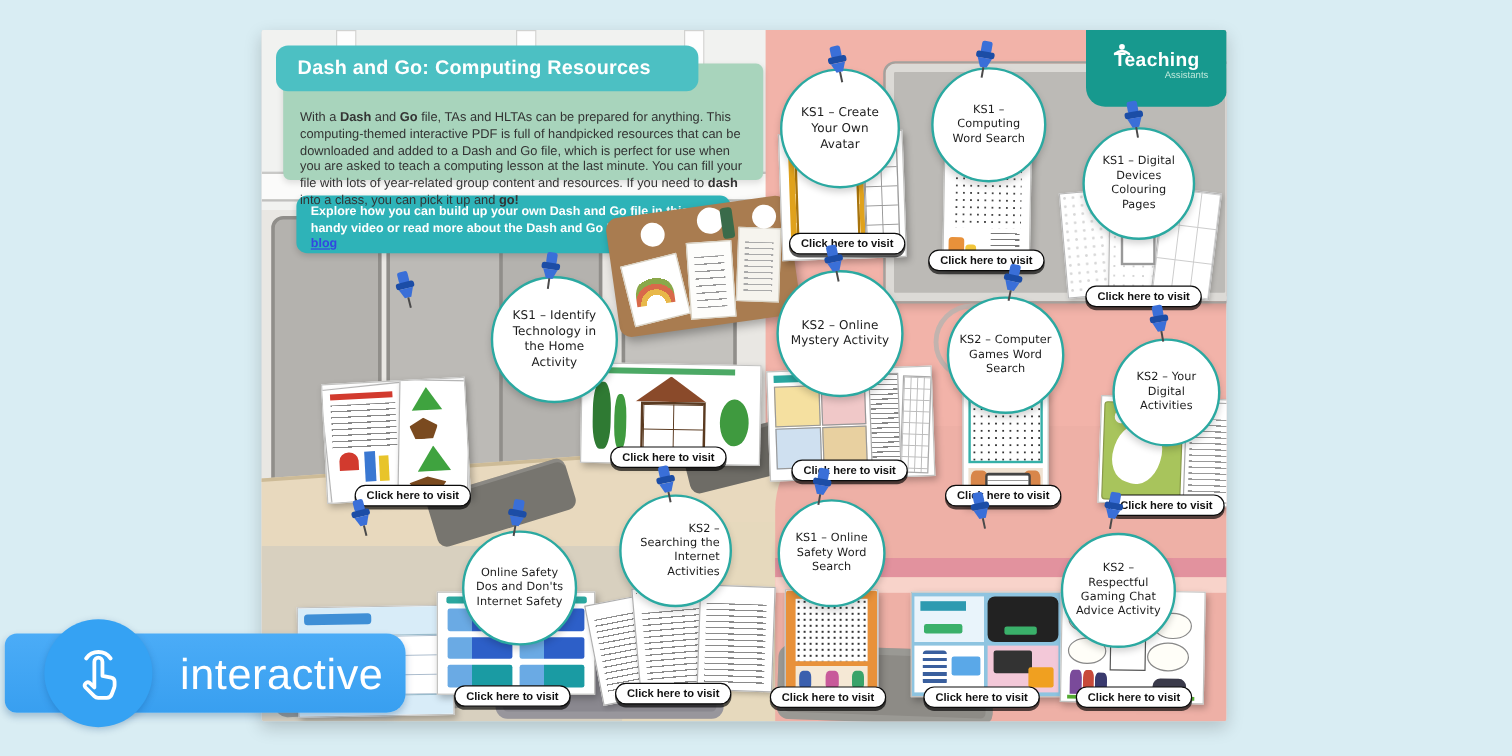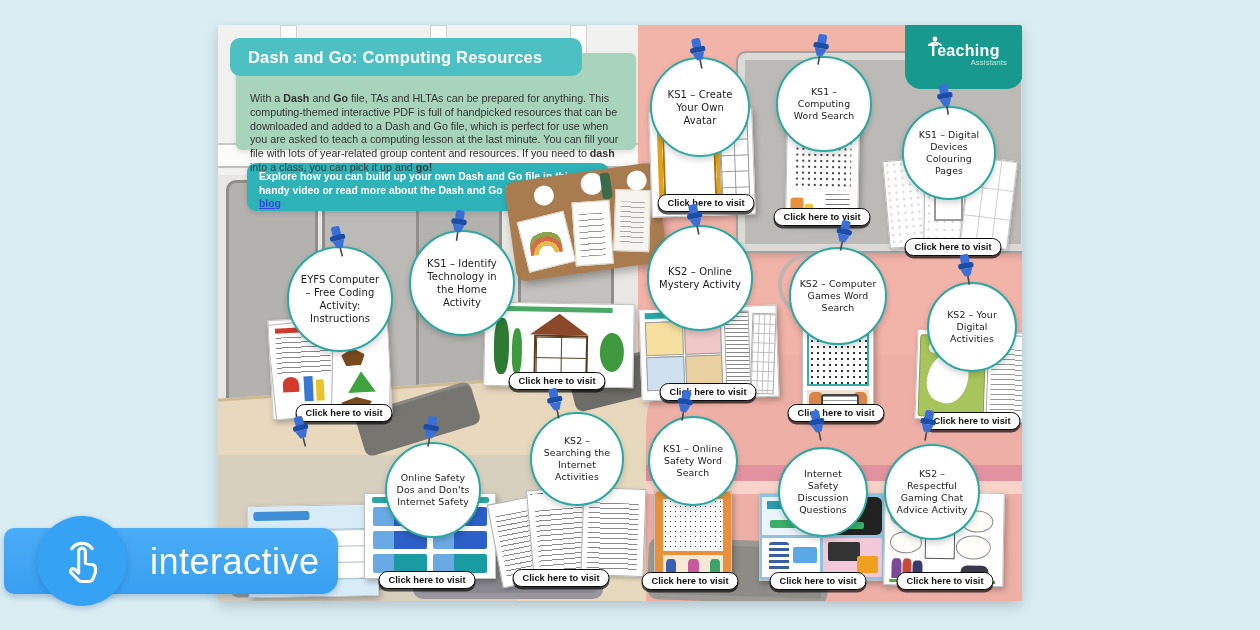--- a/index.html
+++ b/index.html
@@ -197,23 +197,20 @@
         <i style="left:9%;top:58%;width:14%;height:15%;background:#d23a2e;border-radius:50% 50% 0 0"></i>
         <i style="left:27%;top:58%;width:8%;height:26%;background:#3a78d2"></i>
         <i style="left:37%;top:62%;width:7%;height:22%;background:#e8c42a"></i>
         <i style="left:52%;top:0;width:48%;height:98%;background:#fff;border:1px solid #b5b5b5;box-shadow:1px 2px 4px rgba(0,0,0,.2);transform:rotate(4deg)"></i>
         <i style="left:62%;top:6%;width:22%;height:20%;background:#3fa33f;clip-path:polygon(50% 0,0 100%,100% 100%)"></i>
         <i style="left:60%;top:32%;width:20%;height:18%;background:#7a4a1f;clip-path:polygon(50% 0,100% 38%,81% 100%,19% 100%,0 38%)"></i>
         <i style="left:64%;top:56%;width:24%;height:22%;background:#3fa33f;clip-path:polygon(50% 0,0 100%,100% 100%)"></i>
         <i style="left:58%;top:82%;width:26%;height:13%;background:#7a4a1f;clip-path:polygon(50% 0,100% 38%,81% 100%,19% 100%,0 38%)"></i>
       </div>
       <button class="visit-btn" style="left: 126px; top: 388px;">Click here to visit</button>
-      <div class="bubble" style="left: 69px; top: 221px; width: 102px; height: 102px; font-size: 10px;">
-        <span>EYFS Computer – Free Coding Activity: Instructions</span>
-      </div>
       <div class="pin" style="left: 107px; top: 200px; transform: rotate(-14deg);"><svg viewBox="0 0 24 30" width="27" height="33">
           <rect x="8" y="1" width="8" height="9" rx="2" fill="#3a6fd8"></rect>
           <rect x="5" y="9" width="14" height="5" rx="2" fill="#1c4da6"></rect>
           <path d="M6.5 14 h11 l-3 7 h-5 z" fill="#3a6fd8"></path>
           <rect x="11.4" y="21" width="1.5" height="8" fill="#4a4a4a"></rect>
         </svg></div>
       <div class="thumb" style="left: 266px; top: 278px; width: 148px; height: 82px; transform: rotate(1deg);">
         <i style="left:14%;top:4%;width:72%;height:6%;background:#2d9a4a;opacity:.85"></i>
         <i style="left:30%;top:12%;width:40%;height:26%;background:#8a4a2a;clip-path:polygon(50% 0,0 100%,100% 100%)"></i>
         <i style="left:33%;top:38%;width:34%;height:50%;background:#fff;border:2px solid #5a3a20;background-image:linear-gradient(#5a3a20 1px,transparent 1px),linear-gradient(90deg,#5a3a20 1px,transparent 1px);background-size:50% 50%"></i>
@@ -315,21 +312,21 @@
           <rect x="5" y="9" width="14" height="5" rx="2" fill="#1c4da6"></rect>
           <path d="M6.5 14 h11 l-3 7 h-5 z" fill="#3a6fd8"></path>
           <rect x="11.4" y="21" width="1.5" height="8" fill="#4a4a4a"></rect>
         </svg></div>
       <div class="thumb nopaper" style="left: 276px; top: 462px; width: 152px; height: 96px; transform: rotate(-4deg);">
         <i style="left:0;top:8%;width:40%;height:86%;background:#fff;border:1px solid #b0b0b0;box-shadow:1px 2px 4px rgba(0,0,0,.22);transform:rotate(-7deg);background-image:repeating-linear-gradient(#8a8a8a 0 1px,transparent 1px 5px);background-size:82% 78%;background-position:50% 70%;background-repeat:no-repeat"></i>
         <i style="left:24%;top:0;width:42%;height:96%;background:#fff;border:1px solid #b0b0b0;box-shadow:1px 2px 4px rgba(0,0,0,.22);transform:rotate(-1deg);background-image:linear-gradient(#333 0 6%,transparent 6%),repeating-linear-gradient(#8a8a8a 0 1px,transparent 1px 5px);background-size:90% 8%,82% 74%;background-position:50% 4%,50% 85%;background-repeat:no-repeat"></i>
         <i style="left:58%;top:4%;width:40%;height:90%;background:#fff;border:1px solid #b0b0b0;box-shadow:1px 2px 4px rgba(0,0,0,.22);transform:rotate(6deg);background-image:repeating-linear-gradient(#8a8a8a 0 1px,transparent 1px 5px);background-size:82% 78%;background-position:50% 70%;background-repeat:no-repeat"></i>
       </div>
       <button class="visit-btn" style="left: 343px; top: 553px;">Click here to visit</button>
-      <div class="bubble" style="left: 312px; top: 387px; width: 90px; height: 90px; font-size: 9.4px;">
+      <div class="bubble" style="left: 298px; top: 387px; width: 90px; height: 90px; font-size: 9.4px; text-align: right;">
         <span>KS2 – Searching the Internet Activities</span>
       </div>
       <div class="pin" style="left: 324px; top: 362px; transform: rotate(-12deg);"><svg viewBox="0 0 24 30" width="27" height="33">
           <rect x="8" y="1" width="8" height="9" rx="2" fill="#3a6fd8"></rect>
           <rect x="5" y="9" width="14" height="5" rx="2" fill="#1c4da6"></rect>
           <path d="M6.5 14 h11 l-3 7 h-5 z" fill="#3a6fd8"></path>
           <rect x="11.4" y="21" width="1.5" height="8" fill="#4a4a4a"></rect>
         </svg></div>
       <div class="thumb" style="left: 436px; top: 466px; width: 76px; height: 90px; transform: rotate(0deg);">
         <i style="left:0;top:0;width:100%;height:100%;background:#e8913a;border-radius:2px"></i>
@@ -357,23 +354,20 @@
         <i style="left:51%;top:3%;width:47%;height:45%;background:#222;border-radius:6px"></i>
         <i style="left:62%;top:32%;width:22%;height:9%;background:#3ab06a;border-radius:2px"></i>
         <i style="left:2%;top:51%;width:46%;height:46%;background:#fff"></i>
         <i style="left:7%;top:56%;width:16%;height:34%;background:repeating-linear-gradient(#3a5f9e 0 3px,#fff 3px 6px);border-radius:3px"></i>
         <i style="left:27%;top:62%;width:19%;height:18%;background:#5aa8e8;border-radius:2px"></i>
         <i style="left:51%;top:51%;width:47%;height:46%;background:#f3c8d8"></i>
         <i style="left:55%;top:56%;width:26%;height:22%;background:#333;border-radius:2px"></i>
         <i style="left:78%;top:72%;width:17%;height:20%;background:#f0a020;border-radius:2px"></i>
       </div>
       <button class="visit-btn" style="left: 600px; top: 556px;">Click here to visit</button>
-      <div class="bubble" style="left: 560px; top: 422px; width: 86px; height: 86px; font-size: 9.4px;">
-        <span>Internet Safety Discussion Questions</span>
-      </div>
       <div class="pin" style="left: 586px; top: 384px; transform: rotate(-12deg);"><svg viewBox="0 0 24 30" width="27" height="33">
           <rect x="8" y="1" width="8" height="9" rx="2" fill="#3a6fd8"></rect>
           <rect x="5" y="9" width="14" height="5" rx="2" fill="#1c4da6"></rect>
           <path d="M6.5 14 h11 l-3 7 h-5 z" fill="#3a6fd8"></path>
           <rect x="11.4" y="21" width="1.5" height="8" fill="#4a4a4a"></rect>
         </svg></div>
       <div class="thumb" style="left: 666px; top: 467px; width: 118px; height: 92px; transform: rotate(1deg);">
         <i style="left:6%;top:3%;width:60%;height:6%;background:#55aa33"></i>
         <i style="left:4%;top:14%;width:28%;height:22%;background:#fffef8;border:1.5px solid #888;border-radius:50%"></i>
         <i style="left:36%;top:10%;width:26%;height:20%;background:#fffef8;border:1.5px solid #888;border-radius:50%"></i>

